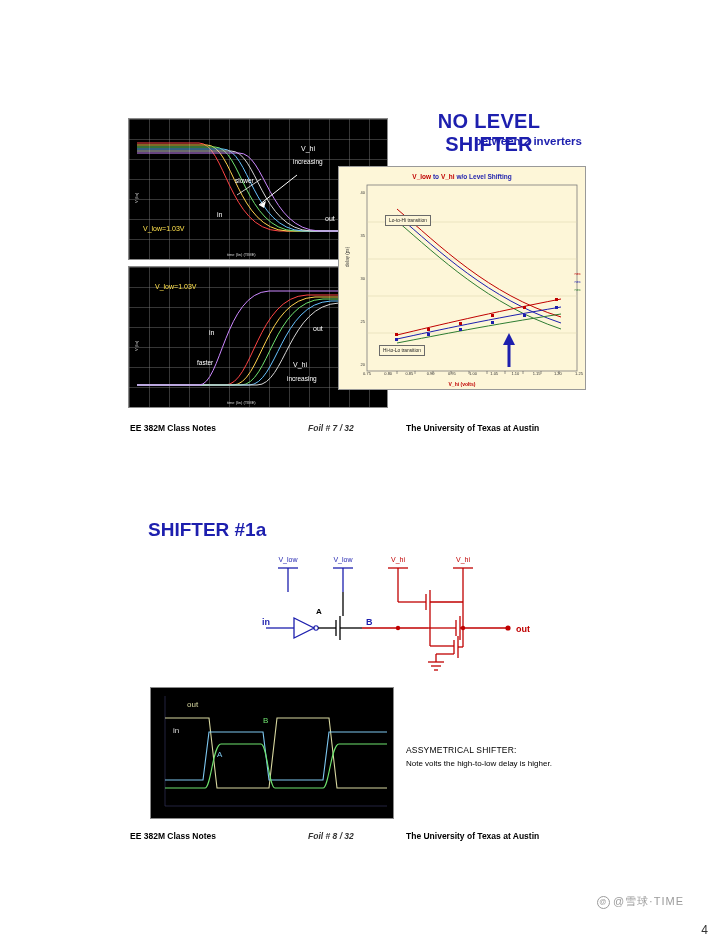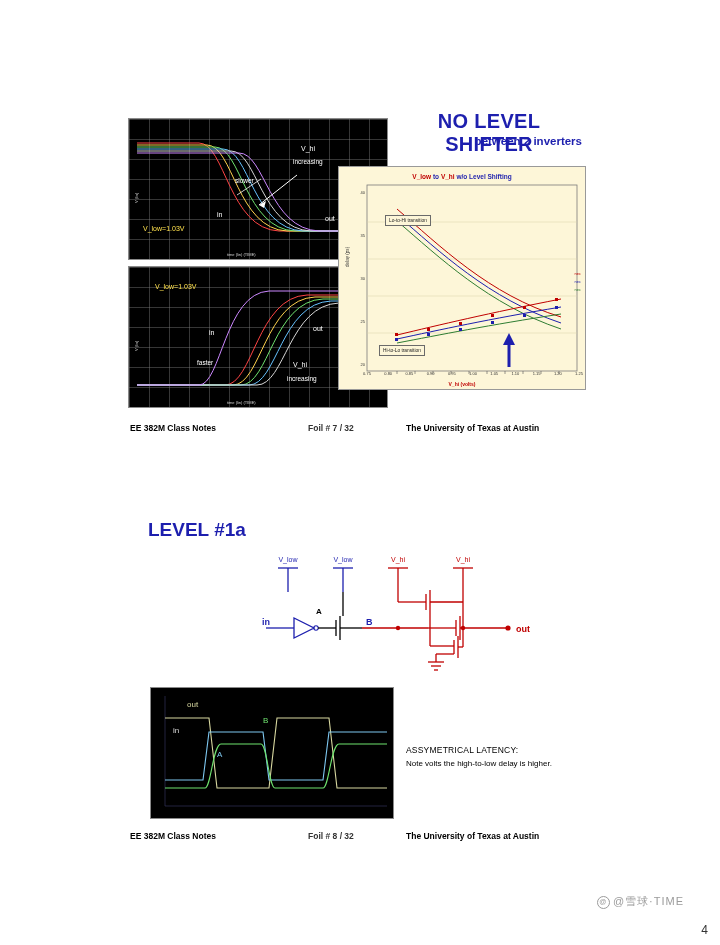--- a/index.html
+++ b/index.html
@@ -72,21 +72,21 @@
   .dc-ticks-x{position:absolute;left:28px;right:6px;bottom:11px;height:7px;}
   .dc-ticks-x span{position:absolute;font-size:4px;color:#333;transform:translateX(-50%);}
   .dc-ticks-y{position:absolute;left:14px;top:18px;bottom:18px;width:12px;}
   .dc-ticks-y span{position:absolute;right:0;font-size:4px;color:#333;transform:translateY(-50%);}
 
   .footer-row{
     position:absolute;left:128px;width:456px;height:14px;
     font-size:8.5px;color:#000;font-weight:bold;
   }
   .footer-row .l{position:absolute;left:2px;top:0;}
-  .footer-row .c{position:absolute;left:180px;top:0;color:#333;}
+  .footer-row .c{position:absolute;left:180px;top:0;font-style:italic;color:#333;}
   .footer-row .r{position:absolute;left:278px;top:0;text-align:center;}
 
   
   .slide2{position:absolute;left:128px;top:505px;width:456px;height:350px;}
   .s2-title{
     position:absolute;left:20px;top:14px;color:#1d1fae;
     font-weight:bold;font-size:19px;
   }
 
   .sch{position:absolute;left:130px;top:45px;width:310px;height:130px;}
@@ -292,21 +292,21 @@
     </div>
   </div>
 
   <div class="footer-row" style="top:423px;">
     <span class="l">EE 382M Class Notes</span>
     <span class="c">Foil # 7 / 32</span>
     <span class="r">The University of Texas at Austin</span>
   </div>
 
   <div class="slide2">
-    <div class="s2-title">LEVEL #1a</div>
+    <div class="s2-title">SHIFTER #1a</div>
 
     <svg class="sch" viewBox="0 0 310 130">
       <g stroke="#1d1fae" stroke-width="1.3" fill="none">
         <line x1="30" y1="18" x2="30" y2="42"></line>
         <line x1="20" y1="18" x2="40" y2="18"></line>
         <line x1="85" y1="18" x2="85" y2="42"></line>
         <line x1="75" y1="18" x2="95" y2="18"></line>
       </g>
       <text x="30" y="12" font-size="7" fill="#1d1fae" text-anchor="middle">V_low</text>
       <text x="85" y="12" font-size="7" fill="#1d1fae" text-anchor="middle">V_low</text>
@@ -380,21 +380,21 @@
           <path d="M14,100 L54,100 C60,100 62,56 70,56 L110,56 C116,56 118,100 124,100 L172,100 C178,100 180,56 188,56 L236,56" stroke="#6fe36f"></path>
         </g>
       </svg>
       <div class="annot" style="left:36px;top:12px;color:#d8d8a0;">out</div>
       <div class="annot" style="left:22px;top:38px;color:#dcdcdc;">in</div>
       <div class="annot" style="left:66px;top:62px;color:#7ec8f0;">A</div>
       <div class="annot" style="left:112px;top:28px;color:#6fe36f;">B</div>
     </div>
 
     <div class="note">
-      <div class="t1">ASSYMETRICAL LATENCY:</div>
+      <div class="t1">ASSYMETRICAL SHIFTER:</div>
       <div class="t2">Note volts the high-to-low delay is higher.</div>
     </div>
   </div>
 
   <div class="footer-row" style="top:831px;">
     <span class="l">EE 382M Class Notes</span>
     <span class="c">Foil # 8 / 32</span>
     <span class="r">The University of Texas at Austin</span>
   </div>
 

